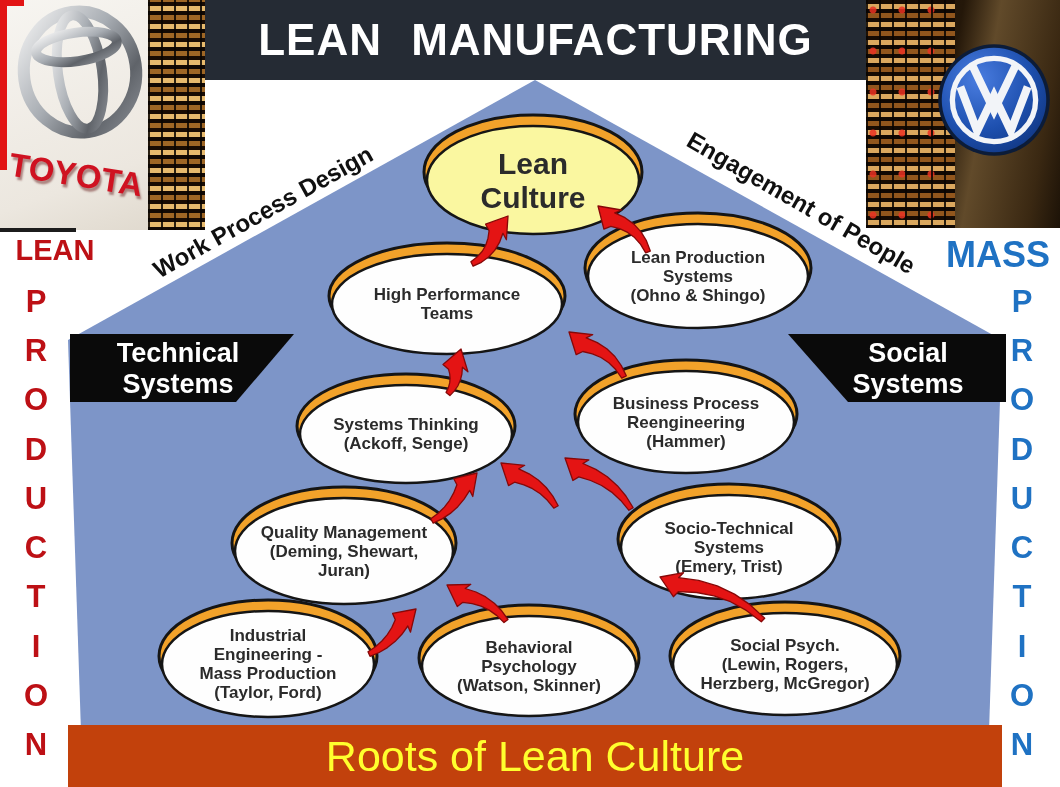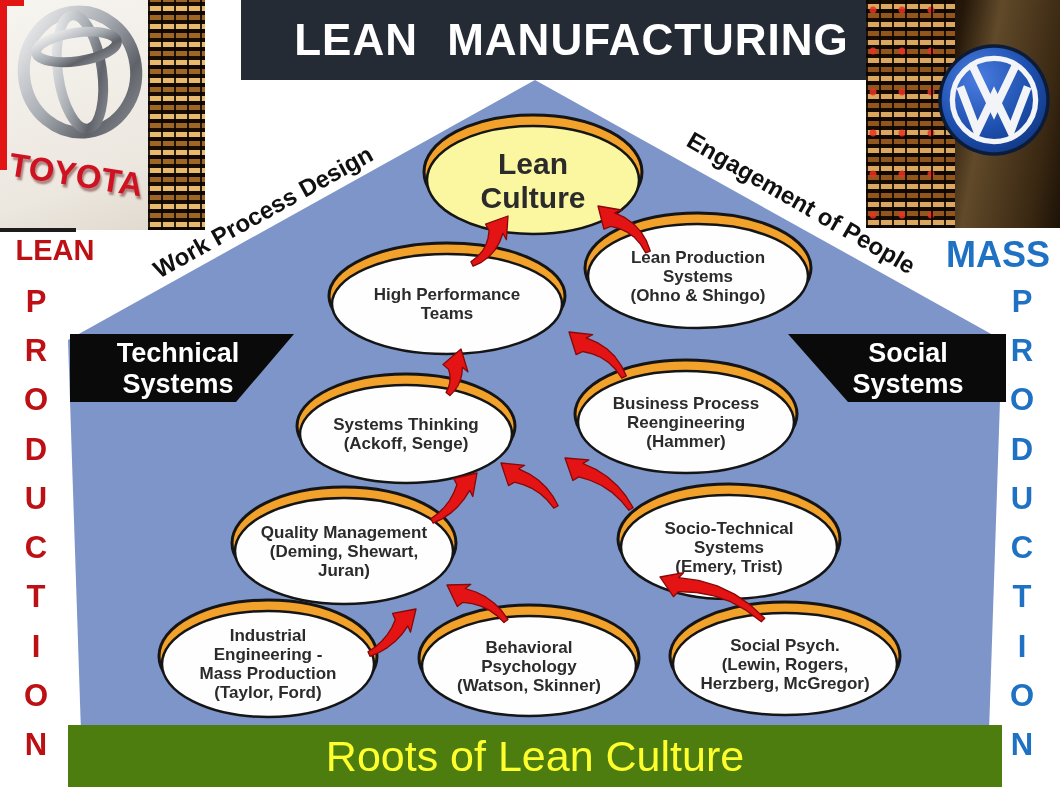--- a/index.html
+++ b/index.html
@@ -3,23 +3,23 @@
 <meta charset="utf-8">
 <style>
   html,body{margin:0;padding:0;background:#fff;}
   .stage{position:relative;width:1060px;height:787px;background:#fff;overflow:hidden;
          font-family:"Liberation Sans",sans-serif;}
   svg text{font-family:"Liberation Sans",sans-serif;}
 
   
   .banner-top{position:absolute;left:205px;top:0;width:661px;height:80px;background:#252b34;
     color:#fff;display:flex;align-items:center;justify-content:center;
-    font-size:44px;font-weight:bold;letter-spacing:1px;word-spacing:16px;margin-left:36px;}
-  
-  .banner-bottom{position:absolute;left:68px;top:725px;width:934px;height:62px;background:#4d7c0f;
+    font-size:44px;font-weight:bold;letter-spacing:1px;word-spacing:16px;}
+  
+  .banner-bottom{position:absolute;left:68px;top:725px;width:934px;height:62px;background:#c2410c;
     color:#ffff2e;display:flex;align-items:center;justify-content:center;font-size:43px;}
 
   
   .photo{position:absolute;overflow:hidden;}
   .photo-toyota{left:0;top:0;width:205px;height:230px;background:linear-gradient(160deg,#f7f5f1 0%,#ece7df 70%,#ddd6ca 100%);}
   .photo-vw{left:866px;top:0;width:194px;height:228px;background:linear-gradient(100deg,#17100a 0%,#241709 42%,#614a2a 58%,#3a2812 86%,#1c1207 100%);}
   .tower{position:absolute;top:0;height:100%;background-color:#0e0903;
     background-image:
       repeating-linear-gradient(90deg, rgba(8,4,1,.85) 0 2px, rgba(0,0,0,0) 2px 13px),
       repeating-linear-gradient(0deg, rgba(255,205,120,.9) 3px 8px, rgba(25,12,3,1) 8px 12px, rgba(255,165,60,.6) 12px 17px, rgba(18,9,3,1) 17px 21px);}

